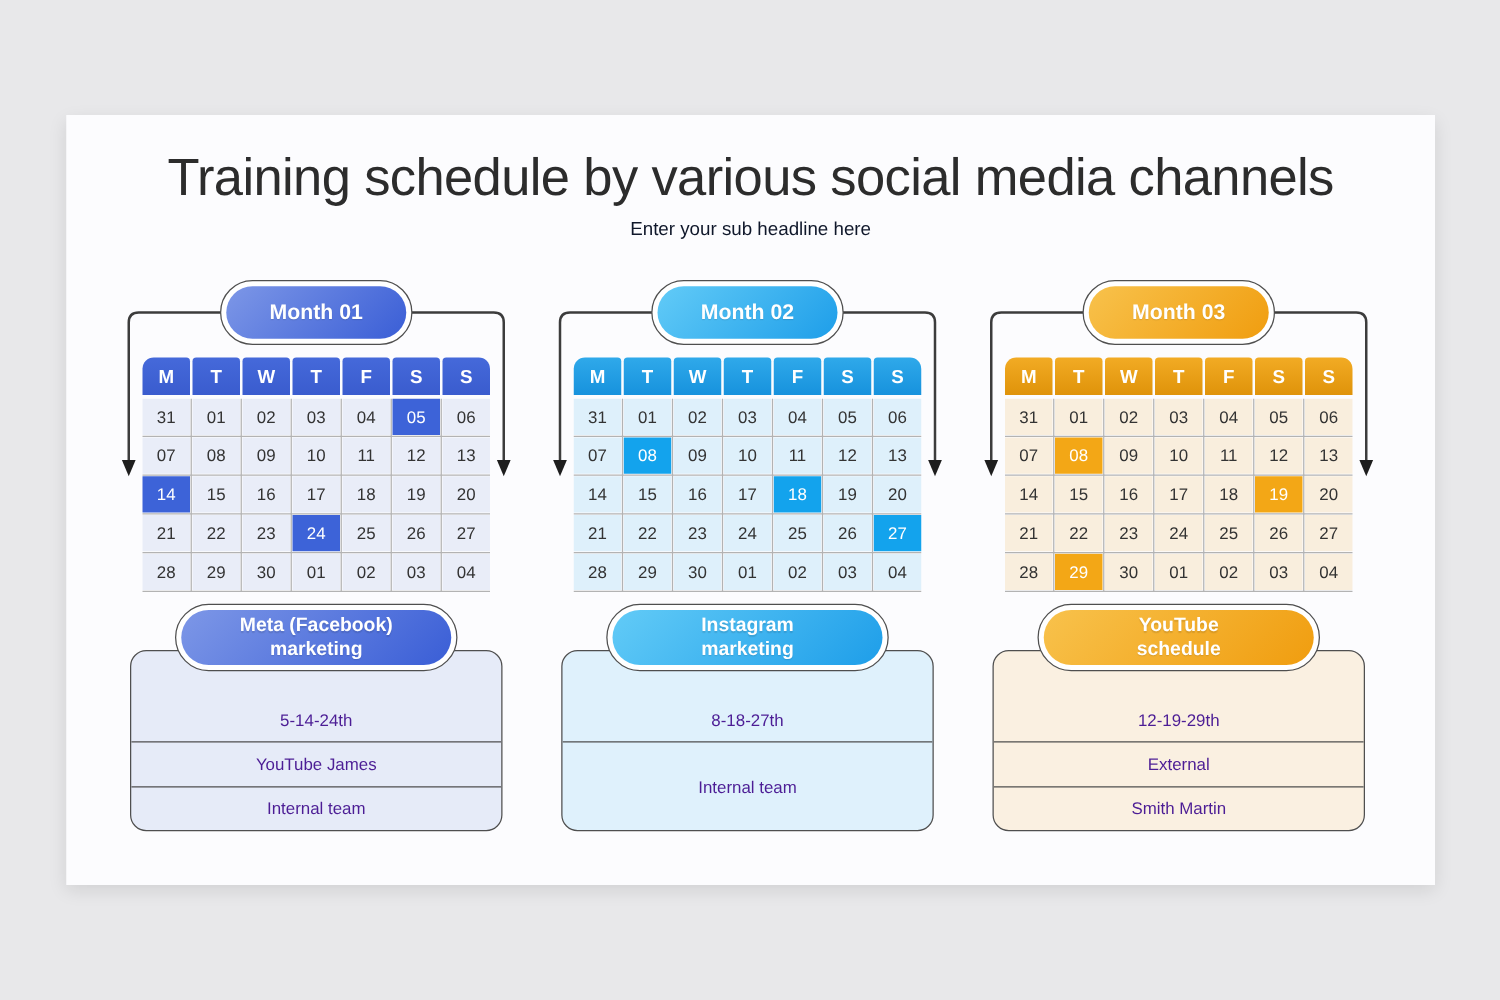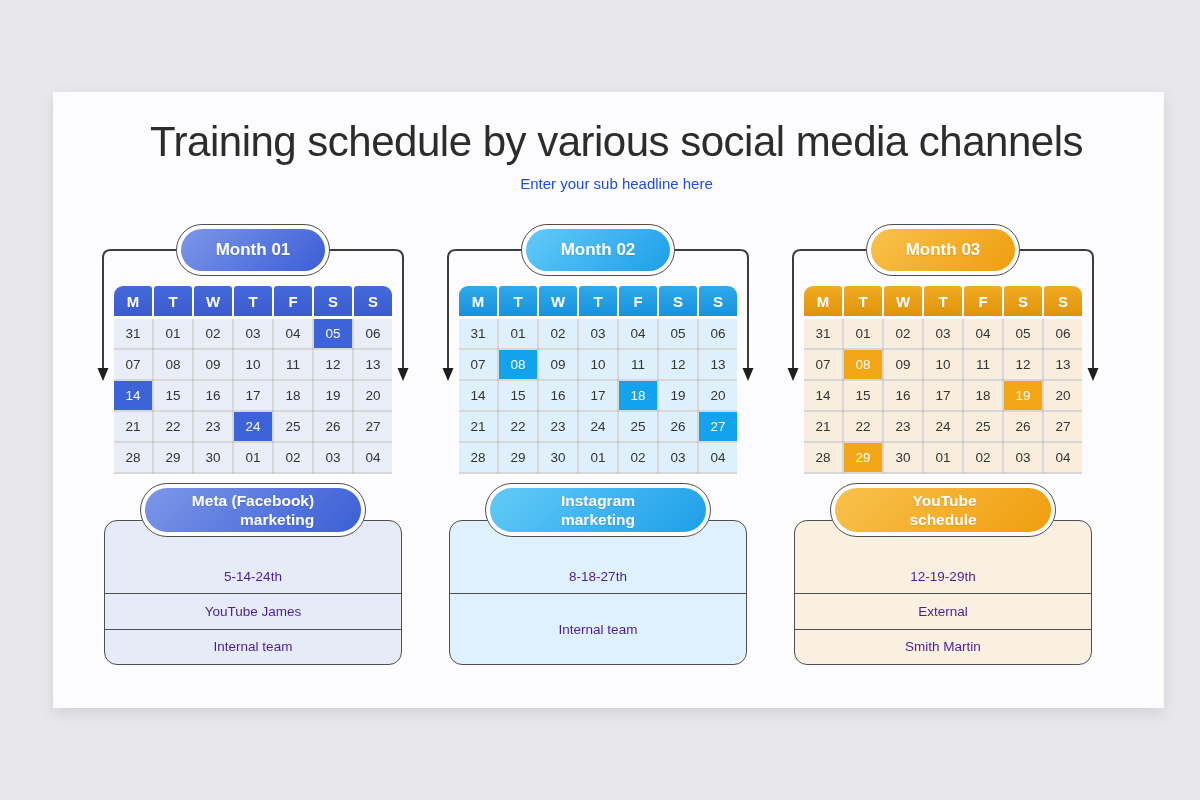--- a/index.html
+++ b/index.html
@@ -6,54 +6,53 @@
   body{
     width:1200px;height:800px;
     background:#e8e8ea;
     font-family:"Liberation Sans", sans-serif;
     position:relative;overflow:hidden;
   }
   .slide{
     position:absolute;left:53px;top:92px;width:1095px;height:616px;
     background:#fcfcfe;
     box-shadow:0 5px 14px rgba(0,0,0,0.10);
-    padding-left:16px;
   }
   .title{
     margin:26px 0 0 0;
     text-align:center;
     font-size:42px;
     font-weight:500;
     letter-spacing:-0.5px;
     color:#2c2c2c;
   }
   .subtitle{
     margin-top:9px;
     text-align:center;
     font-size:15px;
-    color:#1d4ed8;
+    color:#0f172a;
   }
   
   .col{position:absolute;top:130px;width:306px;height:465px;}
   .bracket{position:absolute;top:0;left:0;overflow:visible;z-index:0;}
   .bracket path{stroke:#3c3c3c;stroke-width:2;fill:none;}
   .bracket polygon{fill:#1e1e1e;}
   
   .pill{
     position:absolute;left:50%;transform:translateX(-50%);
     background:#ffffff;border:1.5px solid #4f4f4f;border-radius:999px;
     padding:4px;box-sizing:border-box;z-index:3;
   }
   .pill-inner{
     width:100%;height:100%;border-radius:999px;
     background:linear-gradient(135deg,var(--pillTop),var(--pillBottom));
     display:flex;align-items:center;justify-content:center;
   }
   .pill-label{
-    color:#fff;font-weight:bold;text-align:right;
+    color:#fff;font-weight:bold;text-align:center;
     white-space:pre-line;line-height:1.25;
     text-shadow:0 1px 1px rgba(0,0,0,0.12);
   }
   .month-pill{width:154px;height:52px;top:2px;}
   .month-pill .pill-label{font-size:17px;}
   .channel-pill{width:226px;height:54px;top:261px;}
   .channel-pill .pill-label{font-size:15.5px;}
   
   .cal{position:absolute;top:64px;left:14px;width:278px;height:187px;z-index:1;}
   .cal-head{

